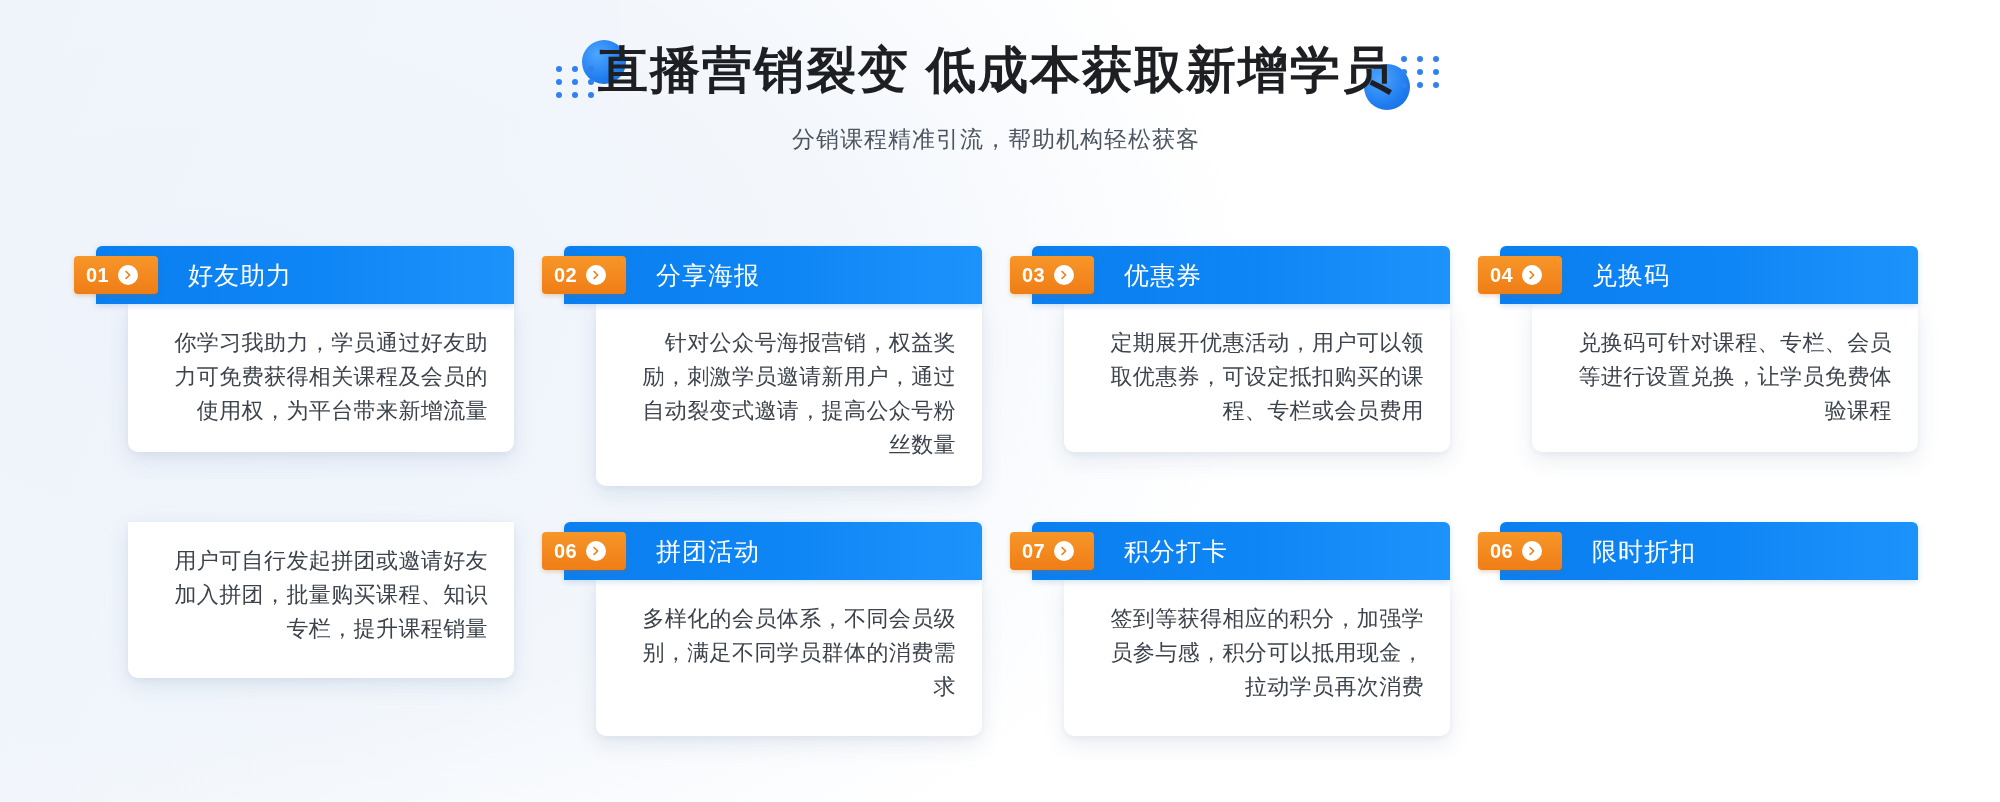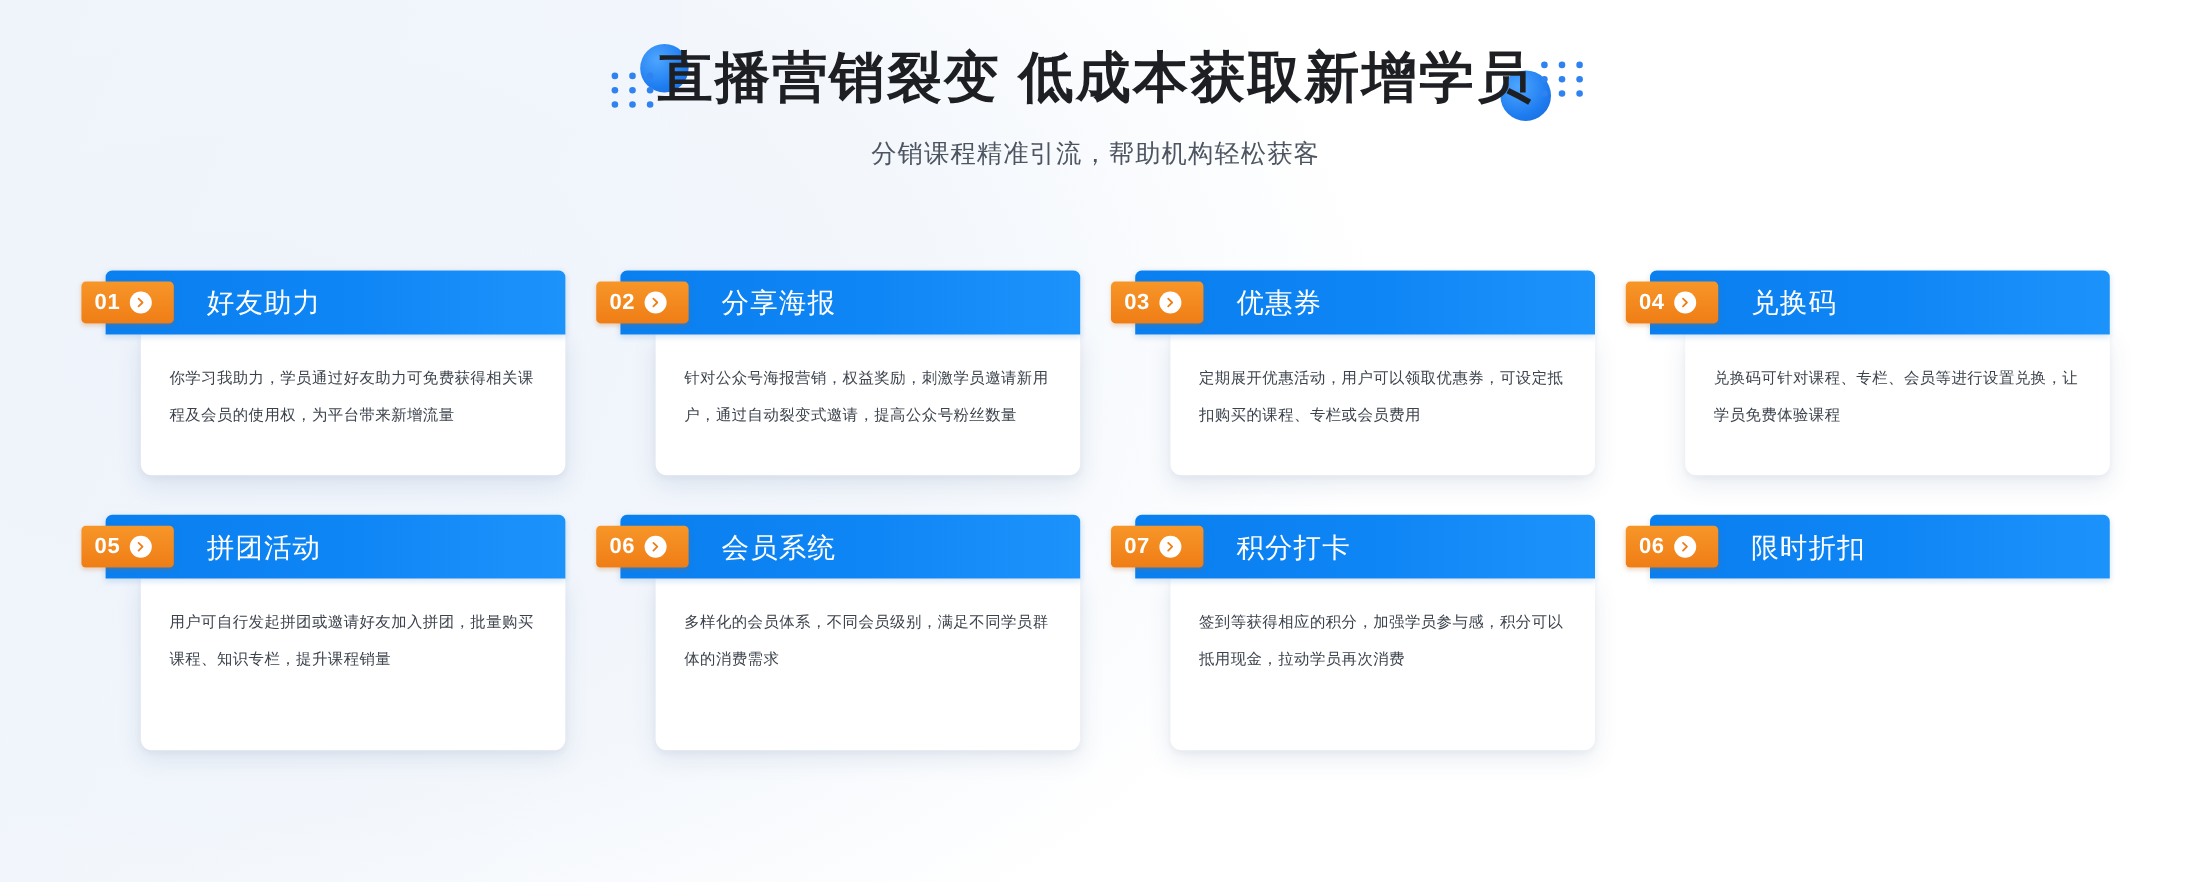--- a/index.html
+++ b/index.html
@@ -90,20 +90,21 @@
   
   .grid {
     position: absolute;
     left: 96px;
     top: 246px;
     width: 1812px;
     display: grid;
     grid-template-columns: repeat(4, 418px);
     grid-column-gap: 50px;
     grid-row-gap: 36px;
+    text-align: right;
   }
 
   .card { position: relative; width: 418px; }
 
   .card-head {
     position: relative;
     height: 58px;
     background: linear-gradient(90deg, #0a7ff0 0%, #0f86f5 55%, #1c93fb 100%);
     border-radius: 6px 6px 0 0;
     display: flex;
@@ -154,21 +155,21 @@
     background: #ffffff;
     border-radius: 0 0 10px 10px;
     border-top-left-radius: 0;
     margin-left: 32px;
     width: 386px;
     min-height: 128px;
     padding: 22px 26px 24px 26px;
     box-shadow: 0 8px 22px rgba(30,64,120,0.10), 0 2px 6px rgba(30,64,120,0.05);
   }
   .card-body p {
-    font-size: 14px;
+    font-size: 22px;
     line-height: 34px;
     color: #3d434c;
     letter-spacing: 0.4px;
   }
 
   .row2 .card-body { min-height: 156px; }
 </style>
 </head>
 <body>
 
@@ -271,47 +272,36 @@
           </span>
         </div>
         <span class="head-title">兑换码</span>
       </div>
       <div class="card-body">
         <p>兑换码可针对课程、专栏、会员等进行设置兑换，让学员免费体验课程</p>
       </div>
     </div>
 
     <div class="card row2">
-      <div class="card-head">
-        <div class="num-tab">
-          <span class="num">05</span>
+      <div class="card-body">
+        <p>用户可自行发起拼团或邀请好友加入拼团，批量购买课程、知识专栏，提升课程销量</p>
+      </div>
+    </div>
+
+    <div class="card row2">
+      <div class="card-head">
+        <div class="num-tab">
+          <span class="num">06</span>
           <span class="arrow-circle">
             <svg width="10" height="10" viewBox="0 0 10 10">
                 <path d="M3 1.5 L6.6 5 L3 8.5" fill="none" stroke="#ef7d16" stroke-width="1.6" stroke-linecap="round" stroke-linejoin="round"></path>
               </svg>
           </span>
         </div>
         <span class="head-title">拼团活动</span>
-      </div>
-      <div class="card-body">
-        <p>用户可自行发起拼团或邀请好友加入拼团，批量购买课程、知识专栏，提升课程销量</p>
-      </div>
-    </div>
-
-    <div class="card row2">
-      <div class="card-head">
-        <div class="num-tab">
-          <span class="num">06</span>
-          <span class="arrow-circle">
-            <svg width="10" height="10" viewBox="0 0 10 10">
-                <path d="M3 1.5 L6.6 5 L3 8.5" fill="none" stroke="#ef7d16" stroke-width="1.6" stroke-linecap="round" stroke-linejoin="round"></path>
-              </svg>
-          </span>
-        </div>
-        <span class="head-title">会员系统</span>
       </div>
       <div class="card-body">
         <p>多样化的会员体系，不同会员级别，满足不同学员群体的消费需求</p>
       </div>
     </div>
 
     <div class="card row2">
       <div class="card-head">
         <div class="num-tab">
           <span class="num">07</span>

